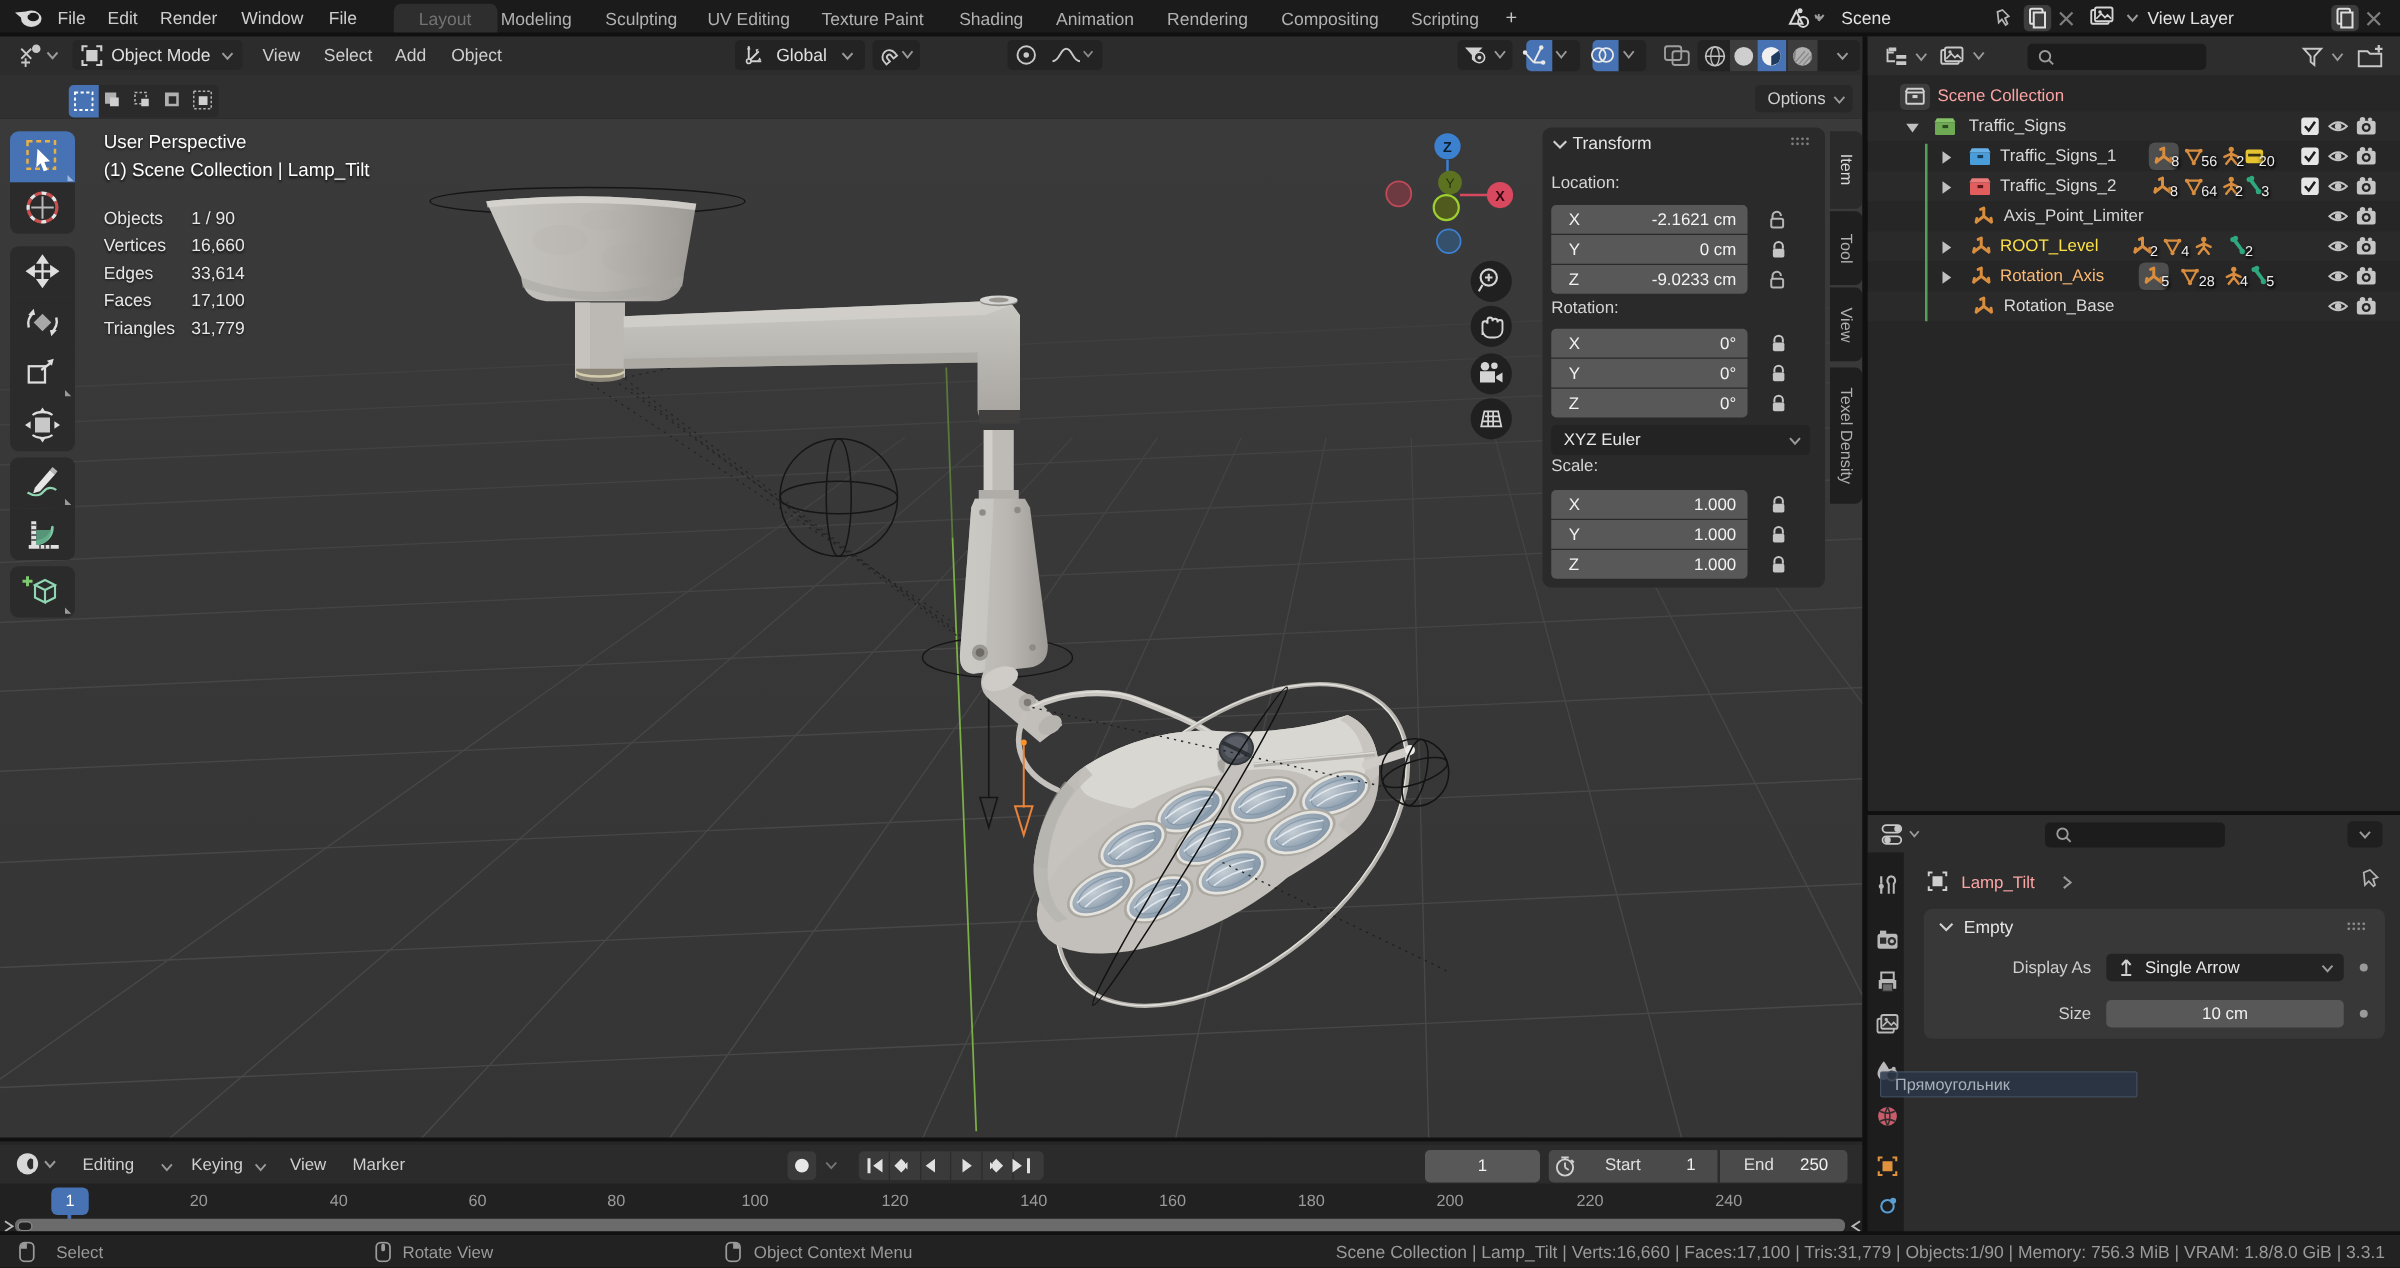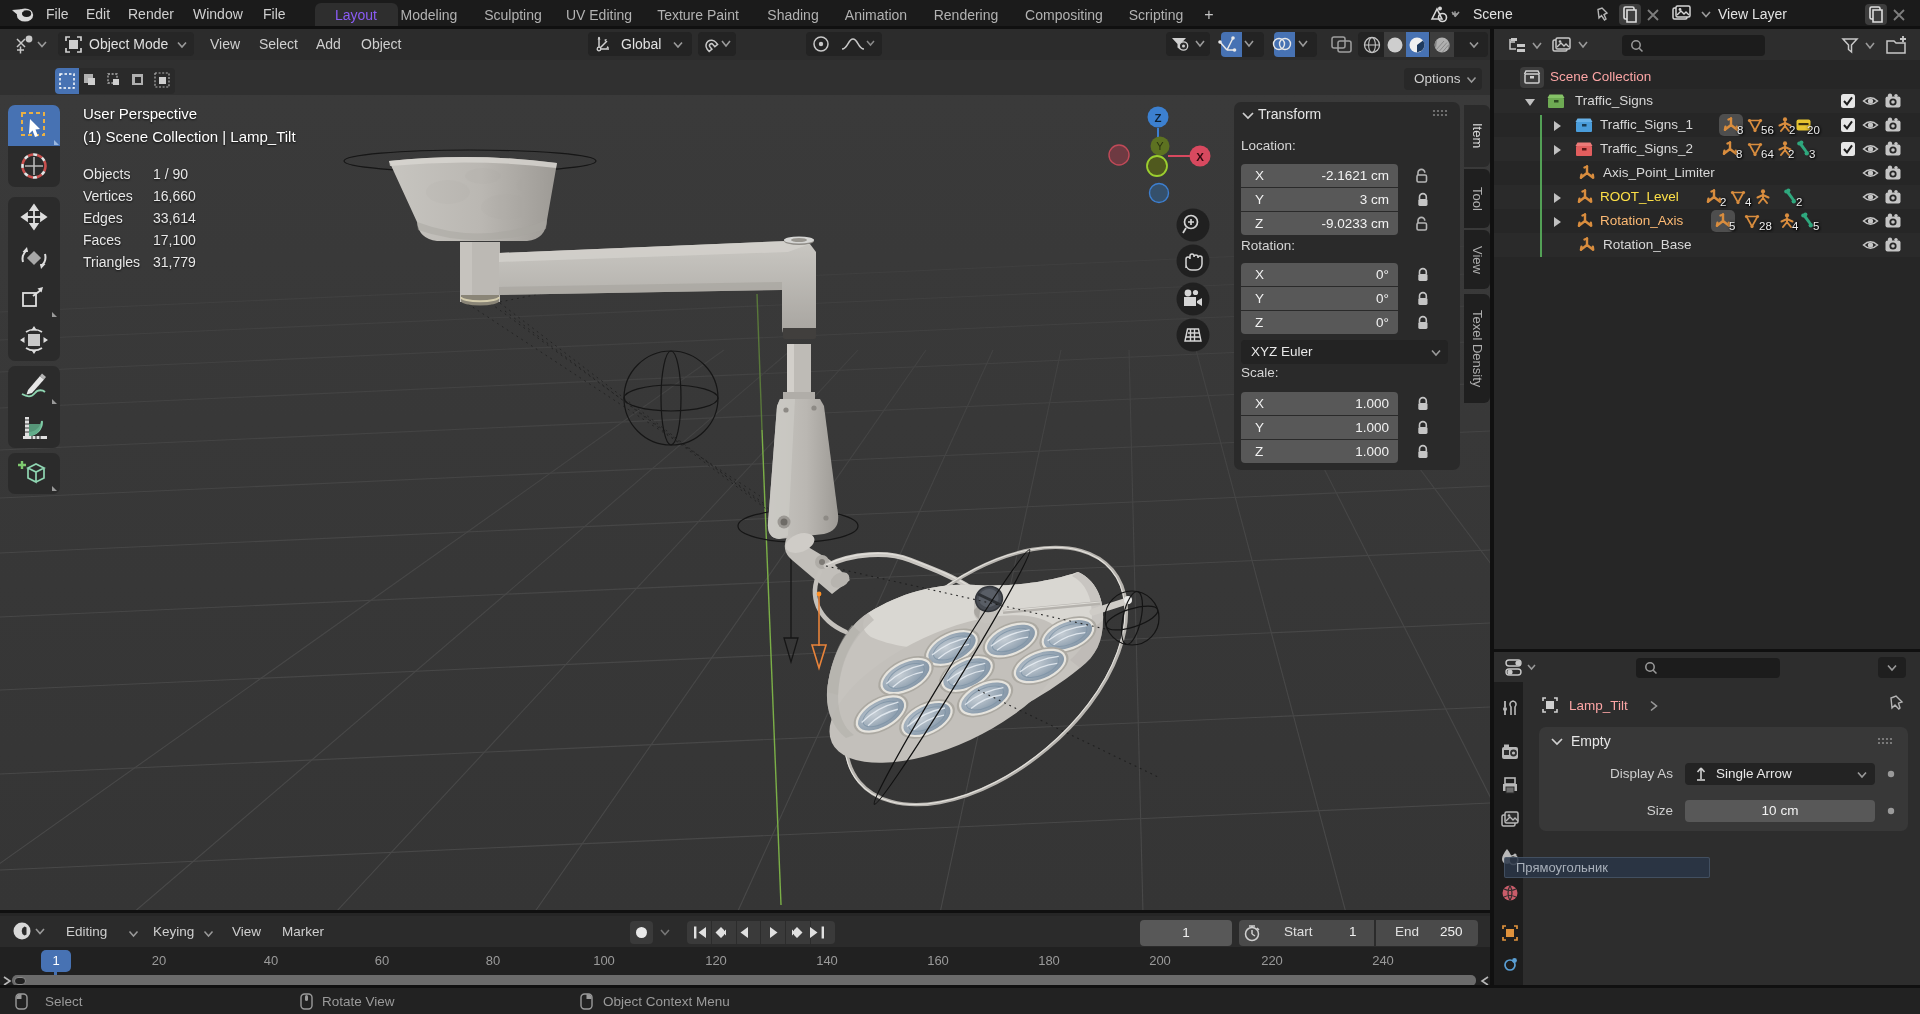--- a/index.html
+++ b/index.html
@@ -16,21 +16,21 @@
     <ellipse cx="15.6" cy="9.6" rx="4.6" ry="3.4" fill="#1b1b1b"></ellipse>
     <path d="M1,6 L10,5.2 L13,7.5 L5,8.4 Z" fill="#d8d8d8"></path>
     <path d="M1.2,6.2 L8,12 L9.6,9 Z" fill="#d8d8d8"></path>
   </svg>
   <span class="tx" style="left:46px;top:6px">File</span>
   <span class="tx" style="left:86px;top:6px">Edit</span>
   <span class="tx" style="left:128px;top:6px">Render</span>
   <span class="tx" style="left:193px;top:6px">Window</span>
   <span class="tx" style="left:263px;top:6px">File</span>
   <div class="a" style="left:315px;top:3px;width:83px;height:26px;background:#2e2e2e;border-radius:6px 6px 0 0"></div>
-  <span class="tab" style="left:356px;top:7px;color:#8b5cf6">Layout</span>
+  <span class="tab" style="left:356px;top:7px;color:#737373">Layout</span>
   <span class="tab" style="left:429px;top:7px">Modeling</span>
   <span class="tab" style="left:513px;top:7px">Sculpting</span>
   <span class="tab" style="left:599px;top:7px">UV Editing</span>
   <span class="tab" style="left:698px;top:7px">Texture Paint</span>
   <span class="tab" style="left:793px;top:7px">Shading</span>
   <span class="tab" style="left:876px;top:7px">Animation</span>
   <span class="tab" style="left:966px;top:7px">Rendering</span>
   <span class="tab" style="left:1064px;top:7px">Compositing</span>
   <span class="tab" style="left:1156px;top:7px">Scripting</span>
   <span class="tab" style="left:1209px;top:6px;font-size:16px;color:#c5c5c5">+</span>
@@ -534,21 +534,21 @@
             <circle cx="14" cy="6" r="1.1"></circle>
           </g>
         </svg>
 <span class="a" style="left:7px;top:36px;font-size:13.5px;color:#d5d5d5">Location:</span>
 <div class="a" style="left:7px;top:62px;width:157px;height:23px;background:#585858;border-radius:4px 4px 0 0;font-size:13.5px;color:#f2f2f2">
           <span class="a" style="left:14px;top:4px">X</span>
           <span class="a" style="right:9px;top:4px">-2.1621 cm</span>
         </div>
 <div class="a" style="left:7px;top:86px;width:157px;height:23px;background:#585858;font-size:13.5px;color:#f2f2f2">
           <span class="a" style="left:14px;top:4px">Y</span>
-          <span class="a" style="right:9px;top:4px">3 cm</span>
+          <span class="a" style="right:9px;top:4px">0 cm</span>
         </div>
 <div class="a" style="left:7px;top:110px;width:157px;height:23px;background:#585858;border-radius:0 0 4px 4px;font-size:13.5px;color:#f2f2f2">
           <span class="a" style="left:14px;top:4px">Z</span>
           <span class="a" style="right:9px;top:4px">-9.0233 cm</span>
         </div>
 <svg class="a" style="left:181px;top:66px" width="15" height="16" viewBox="0 0 15 16">
           <path d="M3,7 v-2.2 a3.4,3.4 0 0 1 6.8,0" fill="none" stroke="#b5b5b5" stroke-width="1.6"></path>
           <rect x="2" y="7" width="9.5" height="7" rx="1.4" fill="none" stroke="#b5b5b5" stroke-width="1.6"></rect>
         </svg>
 <svg class="a" style="left:182px;top:90px" width="15" height="16" viewBox="0 0 15 16">
@@ -1142,20 +1142,21 @@
 <svg class="a" style="left:300px;top:5px" width="13" height="17" viewBox="0 0 13 17">
         <rect x="1" y="1" width="11" height="15" rx="3.5" fill="none" stroke="#9a9a9a" stroke-width="1.4"></rect>
         <rect x="5" y="2" width="3" height="6" rx="1.5" fill="#9a9a9a"></rect>
       </svg>
 <span class="a" style="left:322px;top:6px;font-size:13.5px;color:#9a9a9a">Rotate View</span>
 <svg class="a" style="left:580px;top:5px" width="13" height="17" viewBox="0 0 13 17">
         <rect x="1" y="1" width="11" height="15" rx="3.5" fill="none" stroke="#9a9a9a" stroke-width="1.4"></rect>
         <path d="M11.5,4 a5,4 0 0 0 -5,-3 v5 h5 Z" fill="#9a9a9a"></path>
       </svg>
 <span class="a" style="left:603px;top:6px;font-size:13.5px;color:#9a9a9a">Object Context Menu</span>
+<span class="a" style="left:1908px;top:5px;font-size:14px;color:#9a9a9a;transform:translateX(-100%);white-space:nowrap">Scene Collection | Lamp_Tilt | Verts:16,660 | Faces:17,100 | Tris:31,779 | Objects:1/90 | Memory: 756.3 MiB | VRAM: 1.8/8.0 GiB | 3.3.1</span>
 </div>
 
 <div class="a" style="left:1490px;top:29px;width:4px;height:959px;background:#101010"></div>
 <div class="a" style="left:1494px;top:649px;width:426px;height:3px;background:#101010"></div>
 <div class="a" style="left:0;top:26px;width:1920px;height:3px;background:#101010"></div>
 <div class="a" style="left:0;top:910px;width:1490px;height:3px;background:#101010"></div>
 <div class="a" style="left:0;top:985px;width:1920px;height:3px;background:#101010"></div>
 </div>
 
 </body></html>

